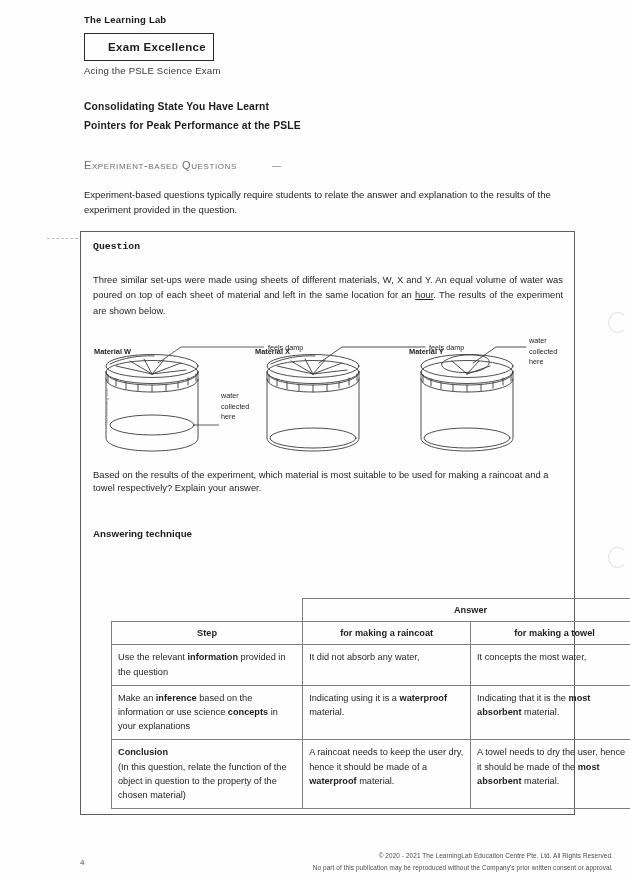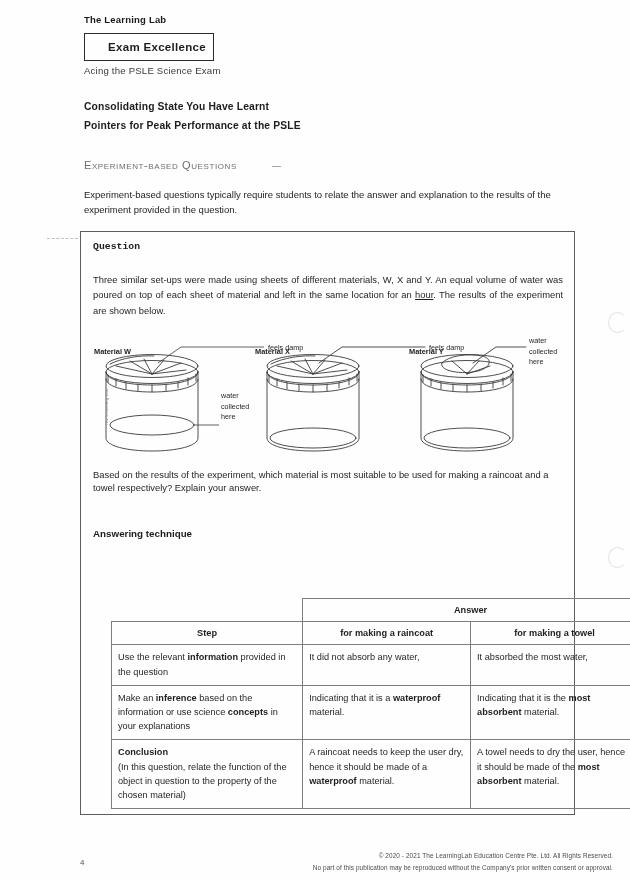--- a/index.html
+++ b/index.html
@@ -362,25 +362,25 @@
       <tr>
         <th class="hd col-step">Step</th>
         <th class="hd col-a">for making a raincoat</th>
         <th class="hd col-b">for making a towel</th>
       </tr>
     </thead>
     <tbody>
         <tr>
           <td class="col-step"><span>Use the relevant </span><b>information</b><span> provided in the question</span></td>
           <td class="col-a"><span>It did not absorb any water,</span></td>
-          <td class="col-b"><span>It absorbed the most water,</span></td>
+          <td class="col-b"><span>It concepts the most water,</span></td>
         </tr>
         <tr>
           <td class="col-step"><span>Make an </span><b>inference</b><span> based on the information or use science </span><b>concepts</b><span> in your explanations</span></td>
-          <td class="col-a"><span>Indicating that it is a </span><b>waterproof</b><span> material.</span></td>
+          <td class="col-a"><span>Indicating using it is a </span><b>waterproof</b><span> material.</span></td>
           <td class="col-b"><span>Indicating that it is the </span><b>most absorbent</b><span> material.</span></td>
         </tr>
         <tr>
           <td class="col-step"><b>Conclusion</b><br><span>(In this question, relate the function of the object in question to the property of the chosen material)</span></td>
           <td class="col-a"><span>A raincoat needs to keep the user dry, hence it should be made of a </span><b>waterproof</b><span> material.</span></td>
           <td class="col-b"><span>A towel needs to dry the user, hence it should be made of the </span><b>most absorbent</b><span> material.</span></td>
         </tr>
       </tbody>
   </table>
 

